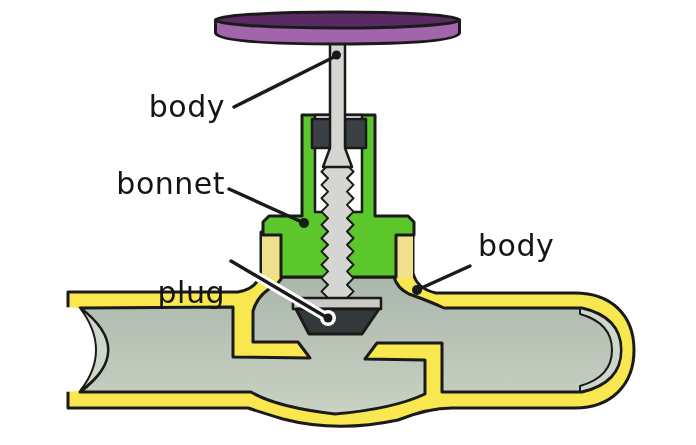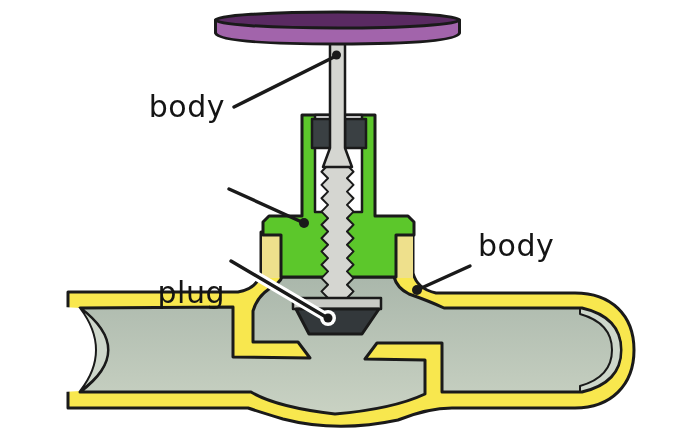--- a/index.html
+++ b/index.html
@@ -90,15 +90,16 @@
       <circle cx="328" cy="318" r="8" fill="#ffffff"></circle>
       <line class="leader" x1="231" y1="261" x2="326" y2="317"></line>
       <circle cx="328" cy="318" r="4.5" fill="var(--outline)"></circle>
 
       <line class="leader" x1="470" y1="266" x2="417" y2="290"></line>
       <circle cx="417" cy="290" r="5" fill="var(--outline)"></circle>
     </g>
   </svg>
 
   <div class="lbl r" style="left:125px;top:90px;width:100px;">body</div>
+  <div class="lbl r" style="left:95px;top:167px;width:130px;">bonnet</div>
   <div class="lbl r" style="left:140px;top:243px;width:85px;margin-top:33px;">plug</div>
   <div class="lbl" style="left:478px;top:229px;">body</div>
 </div>
 
 </body></html>

